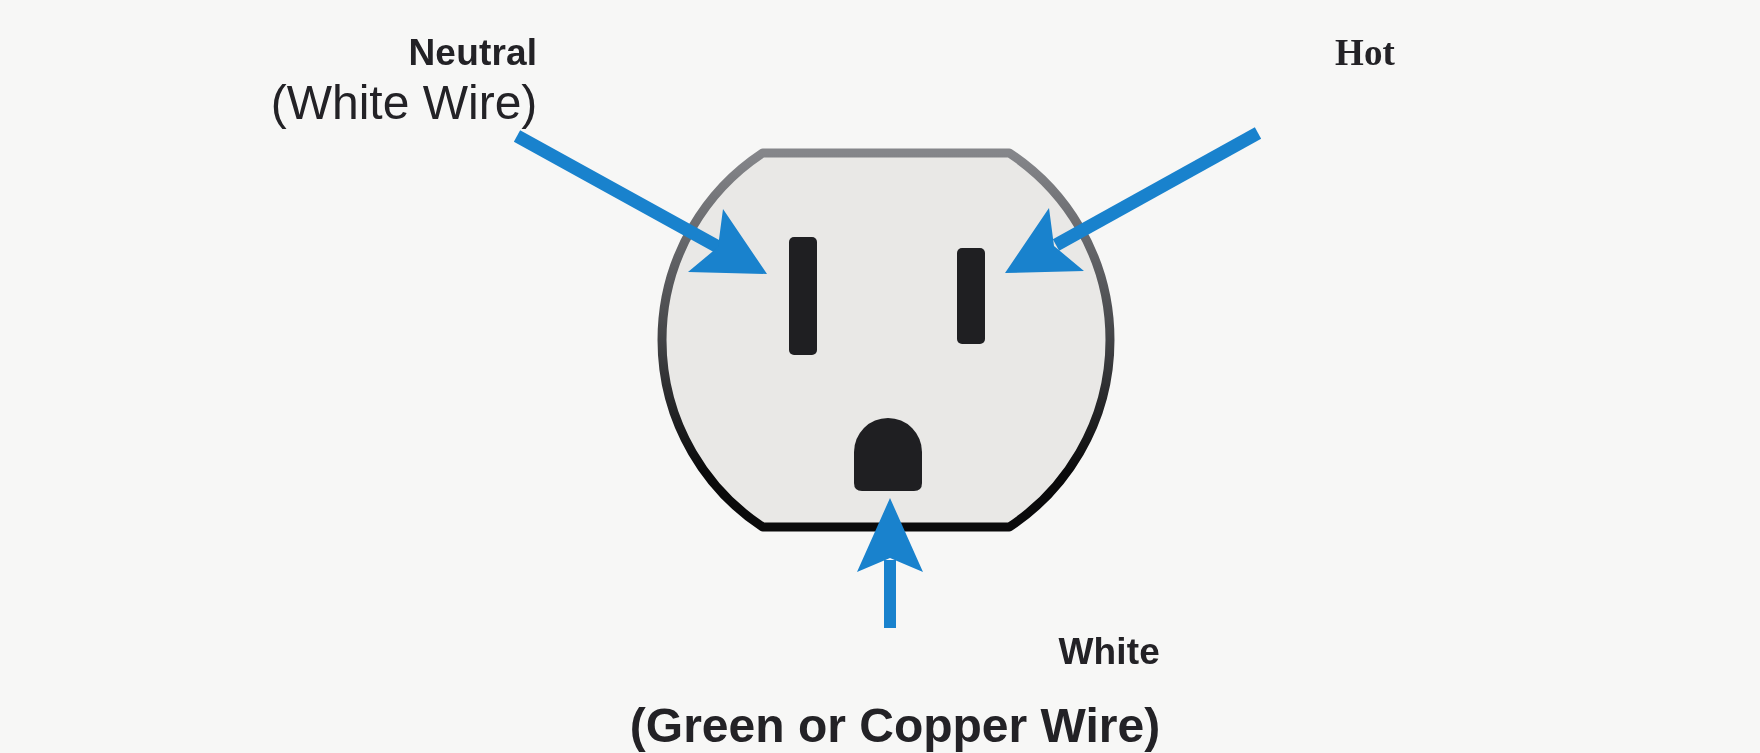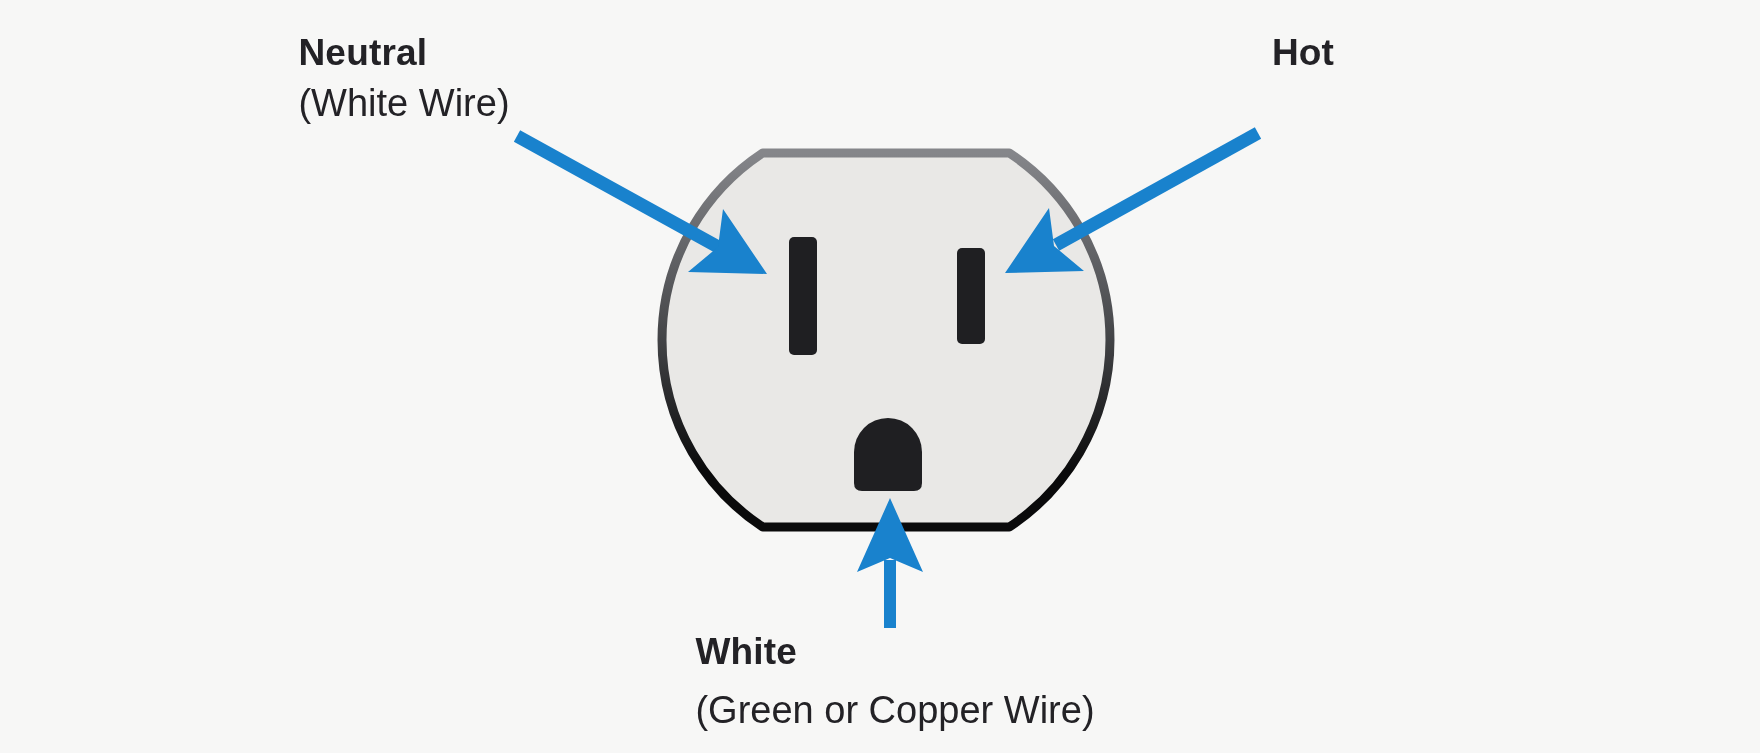--- a/index.html
+++ b/index.html
@@ -28,39 +28,40 @@
     position: absolute;
     left: 0;
     top: 0;
     width: 1760px;
     height: 753px;
     display: block;
   }
   .callout {
     position: absolute;
     transform: translateX(-50%);
-    text-align: left;
+    text-align: right;
     white-space: nowrap;
   }
   .callout .title {
     font-size: 37px;
     font-weight: 700;
     line-height: 50px;
     letter-spacing: 0.2px;
   }
   .callout .sub {
-    font-size: 38px;
+    font-size: 48px;
     font-weight: 400;
     line-height: 50px;
   }
   .callout.ground .sub {
-    margin-top: 8px;
+    margin-top: 24px;
+    font-weight: bold;
   }
   #label-neutral { left: 404px; top: 28px; }
-  #label-hot    { left: 1303px; top: 28px; }
+  #label-hot    { left: 1365px; top: 28px; font-family: Liberation Serif, serif; }
   #label-ground { left: 895px;  top: 627px; }
 </style>
 </head>
 <body>
 
 <div class="stage">
 
   <svg class="diagram" viewBox="0 0 1760 753" aria-hidden="true">
     <defs>
       <linearGradient id="rimGrad" x1="0" y1="153" x2="0" y2="527" gradientUnits="userSpaceOnUse">

